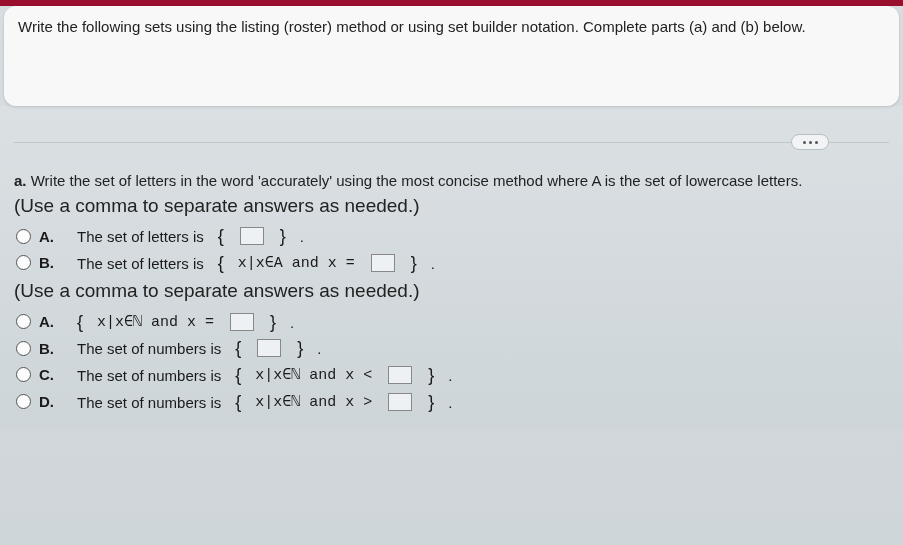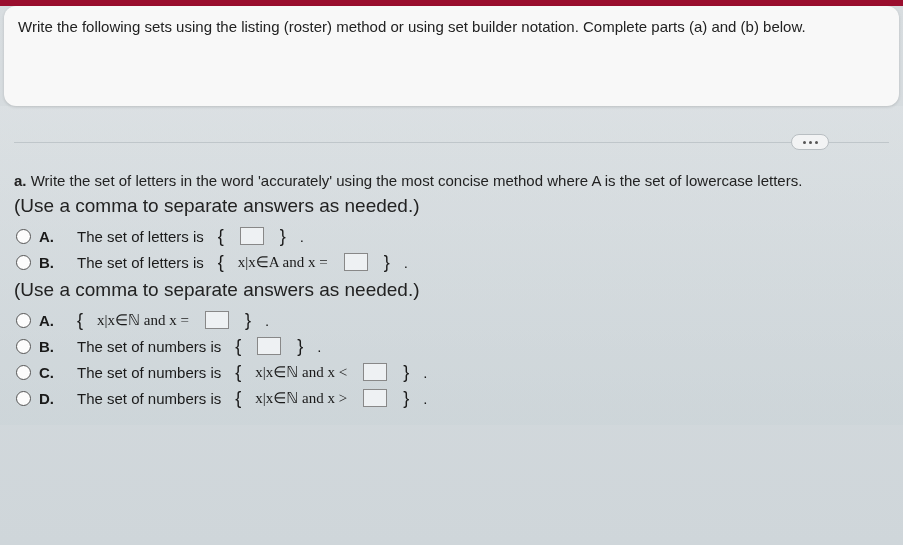--- a/index.html
+++ b/index.html
@@ -99,21 +99,21 @@
   .ctext { display: flex; align-items: flex-end; flex-wrap: wrap; gap: 14px; }
   .lbrace, .rbrace { font-size: 18px; line-height: 1; }
   .ansbox {
     display: inline-block;
     width: 24px; height: 18px;
     border: 1px solid #888;
     background: #eef1f3;
     vertical-align: middle;
     margin: 0 2px;
   }
-  .elem { font-family: Liberation Serif, serif; }
+  .elem { font-family: Liberation Mono, monospace; }
   .highlight-num { background: rgba(120,200,255,0.25); padding: 0 2px; }
 </style>
 </head>
 <body>
 
 <div class="topbar"></div>
 
 <div class="panel">
   <div class="instr">Write the following sets using the listing (roster) method or using set builder notation. Complete parts (a) and (b) below.</div>
 </div>

